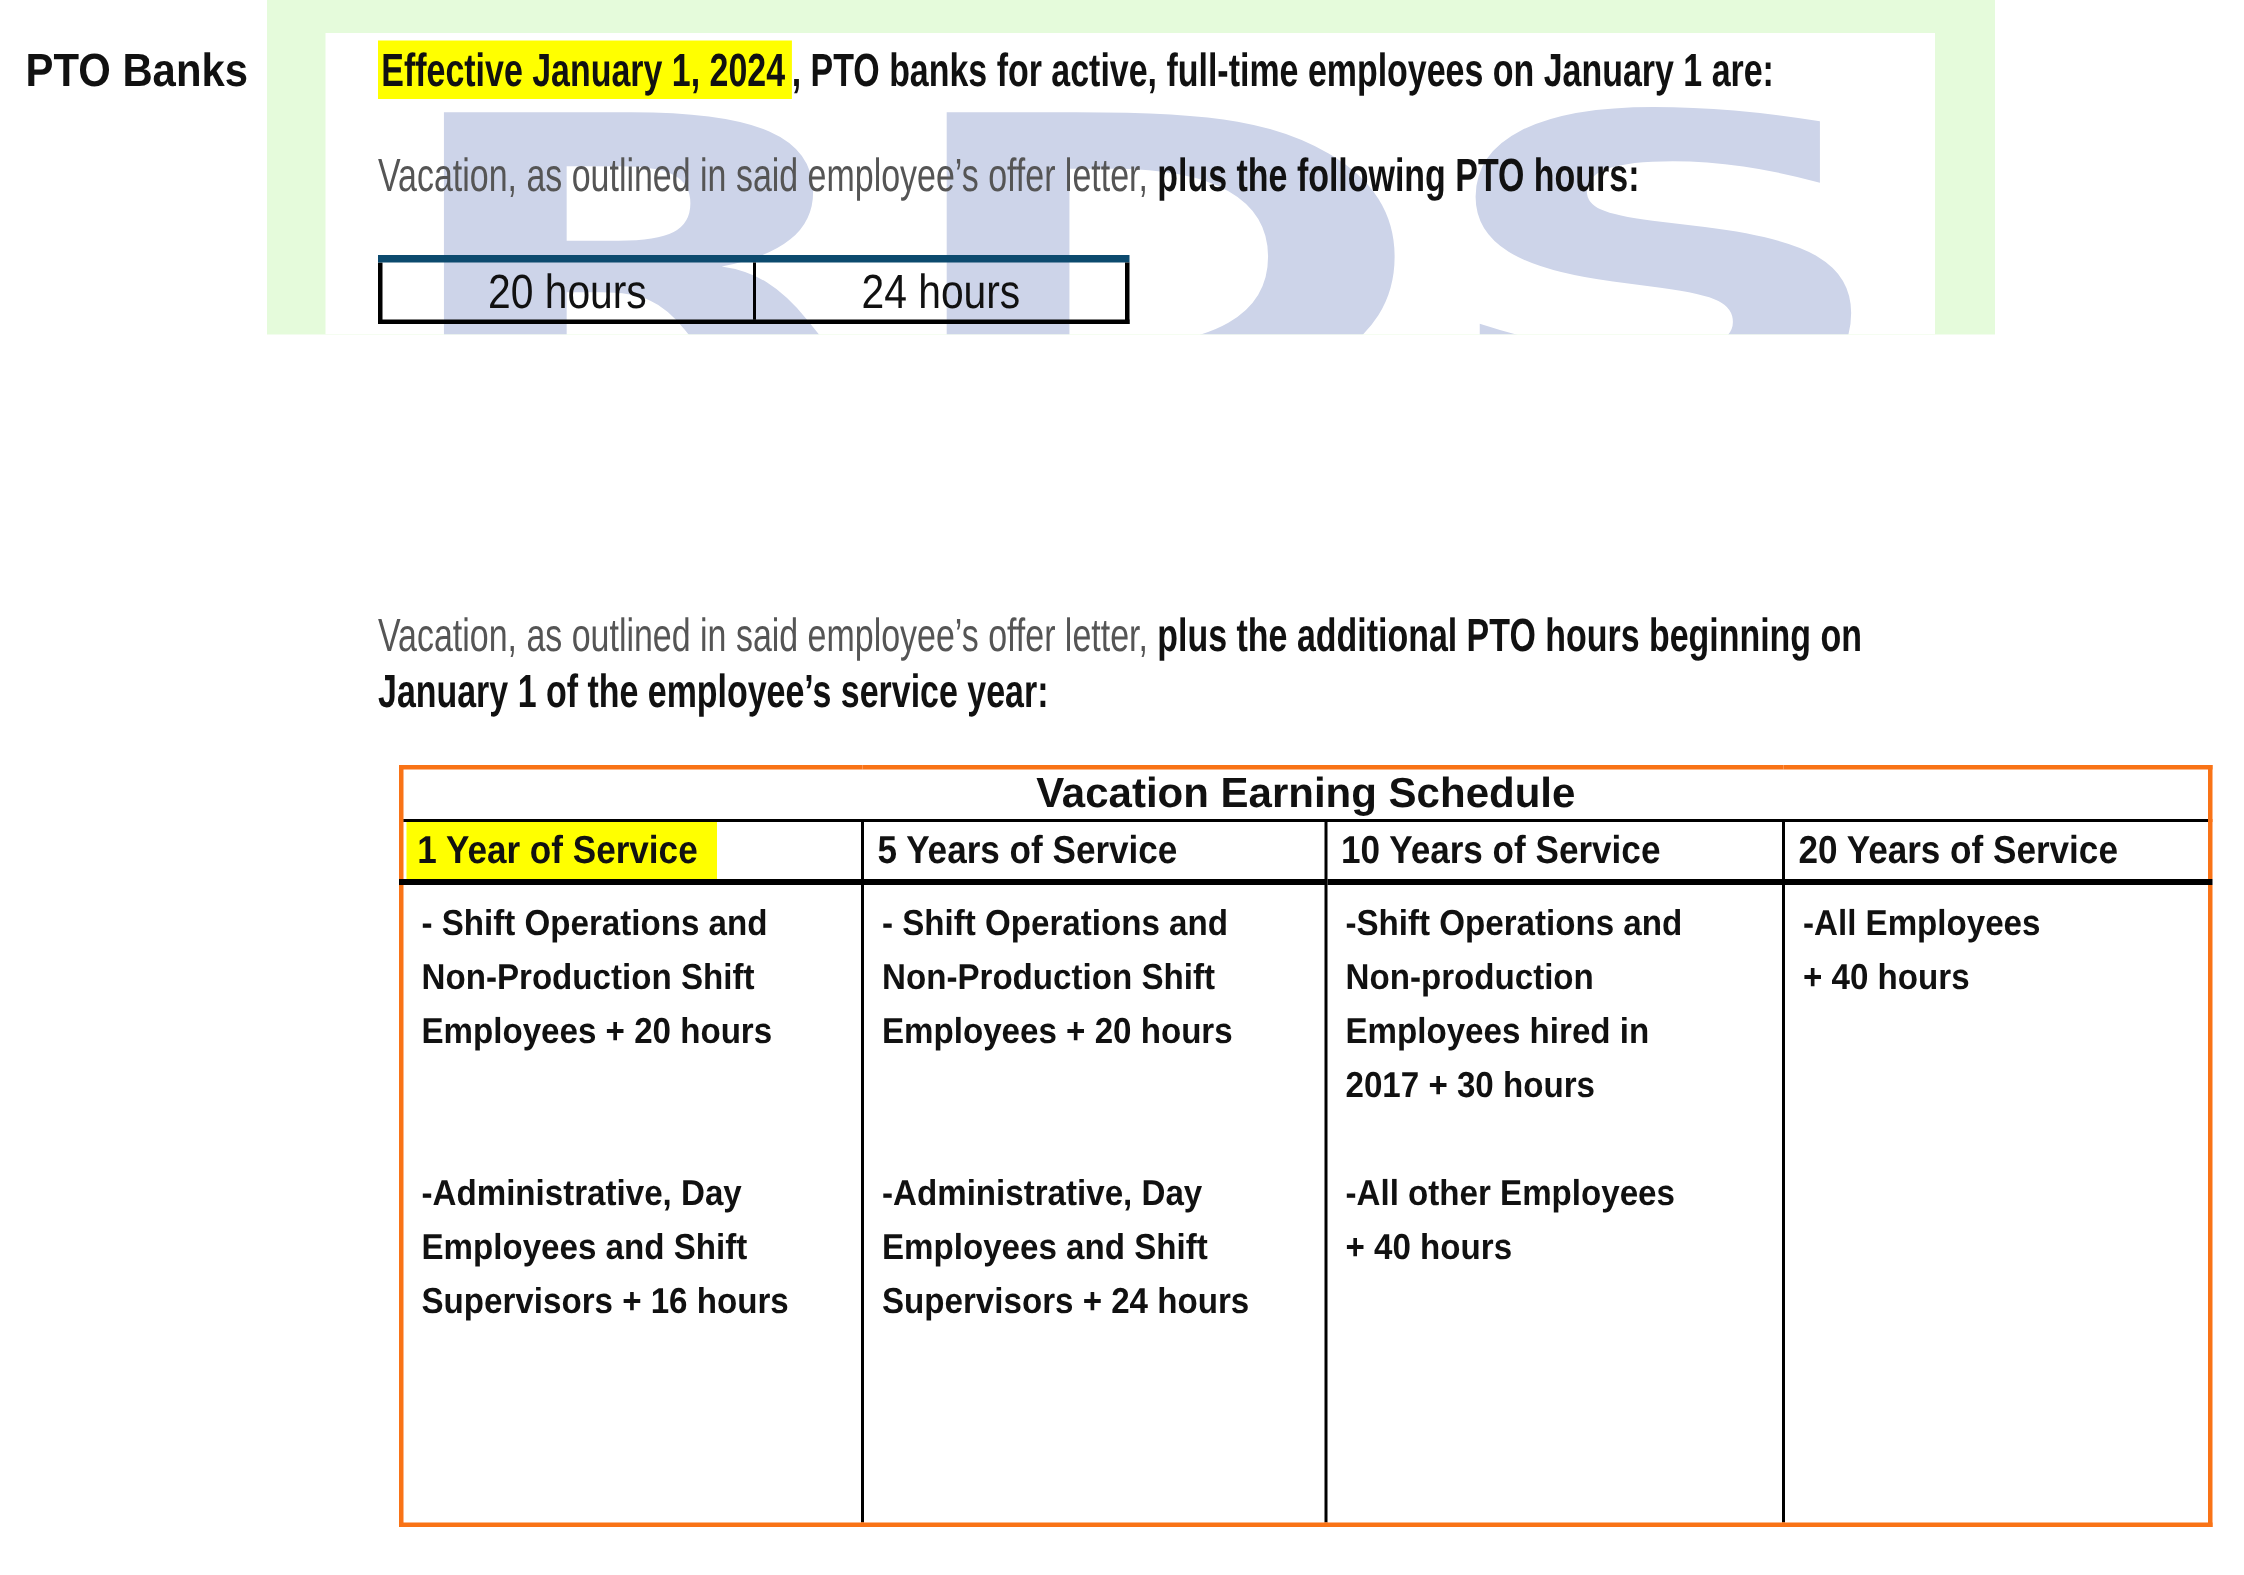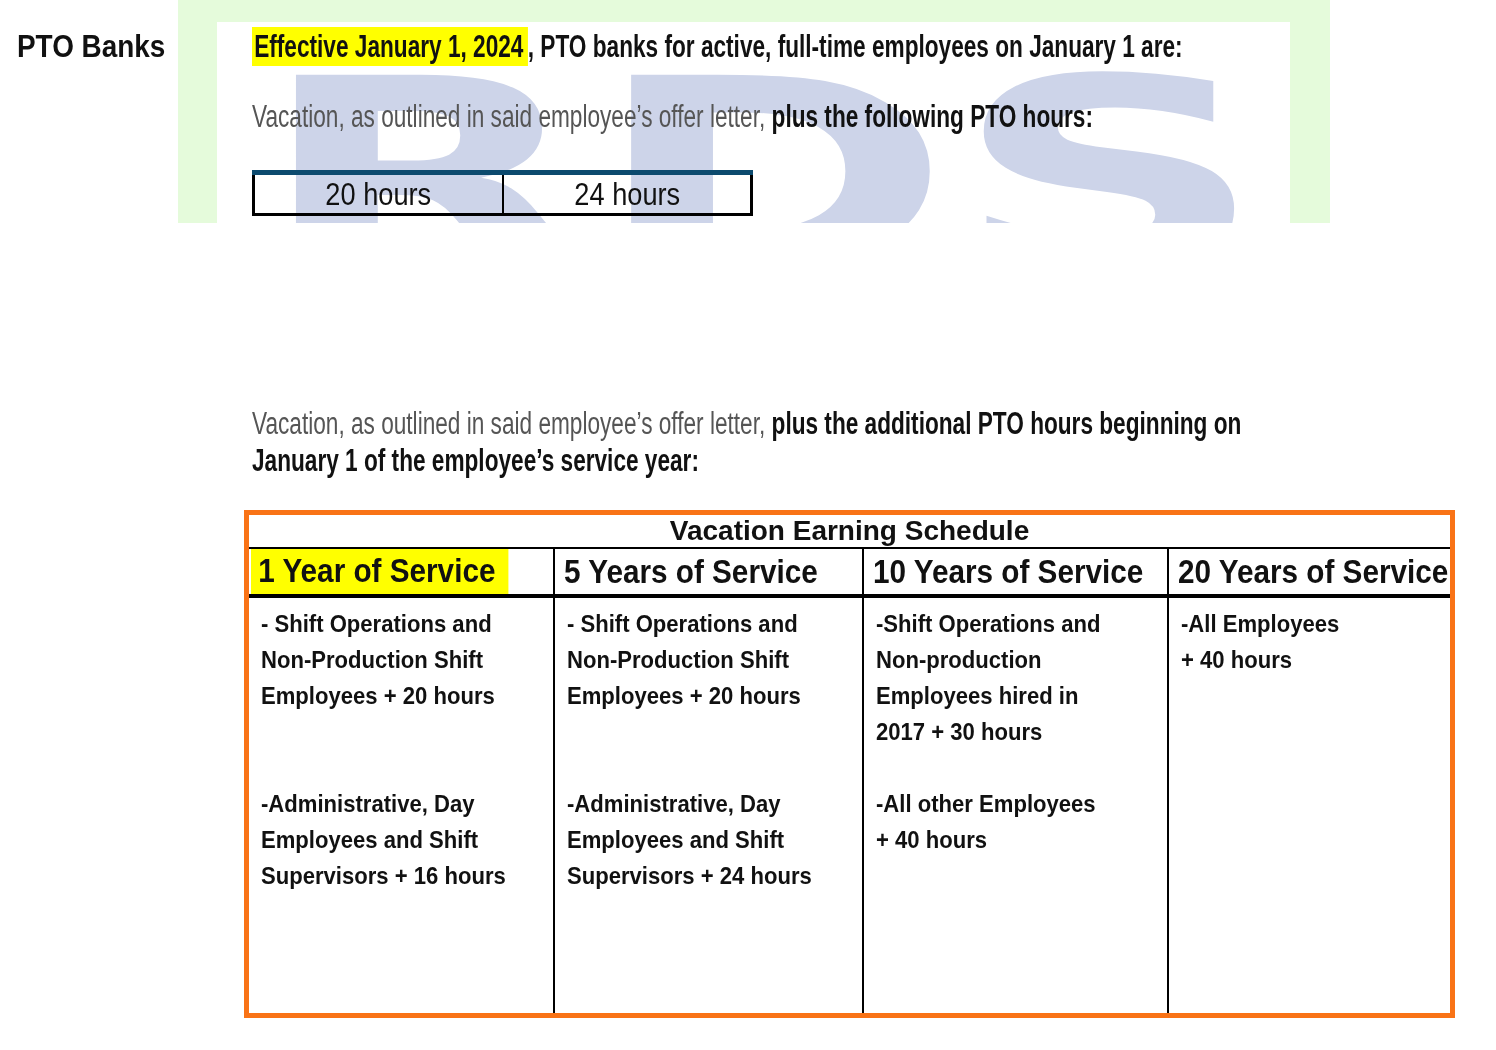--- a/index.html
+++ b/index.html
@@ -38,25 +38,25 @@
   
   table{border-collapse:collapse;table-layout:fixed;}
   .t1{position:absolute;left:252px;top:170px;width:498px;border:3px solid #000;}
   .t1 th,.t1 td{border:2px solid #000;text-align:center;vertical-align:middle;}
   .t1 th{height:155px;font-size:27px;font-weight:bold;}
   .t1 th .hdr{line-height:38.5px;white-space:pre-line;transform:scaleX(.85);transform-origin:50% 50%;}
   .t1 td{height:42px;border-top:5px solid #0c4a6e;font-size:32px;font-weight:normal;}
   .t1 td .val{transform:scaleX(.85);transform-origin:50% 50%;}
 
   
-  .t2{position:absolute;left:244px;top:510px;width:1206px;height:508px;border:5px solid #f97316;}
+  .t2{position:absolute;left:266px;top:510px;width:1206px;height:508px;border:3px solid #f97316;}
   .t2 th,.t2 td{border:2px solid #000;}
   .t2 .title-cell{height:35px;text-align:center;vertical-align:middle;font-size:28px;font-weight:bold;}
   .t2 .hrow th{height:33px;border-bottom:4px solid #000;text-align:left;vertical-align:middle;
-               font-size:33px;font-weight:bold;padding-left:9px;}
+               font-size:26px;font-weight:bold;padding-left:9px;}
   .t2 .hrow th .cnd{transform:scaleX(.9);transform-origin:0 50%;width:max-content;white-space:nowrap;}
   .t2 .hrow th.hl-cell{padding-left:2px;}
   .hl2{display:inline-block;background:var(--highlight-yellow);padding:3px 14px 4px 8px;}
   .t2 .body td{vertical-align:top;padding:8px 6px 0 12px;font-size:24px;font-weight:bold;}
   .t2 .body td .cnd{line-height:36px;white-space:pre-line;transform:scaleX(.92);transform-origin:0 0;width:max-content;}
 </style>
 </head>
 <body>
 
 <div class="abs green-frame">

